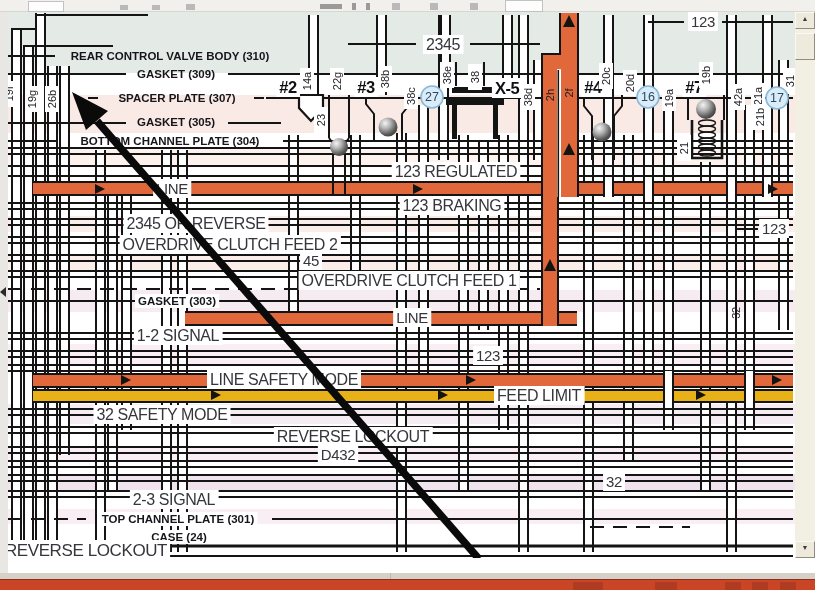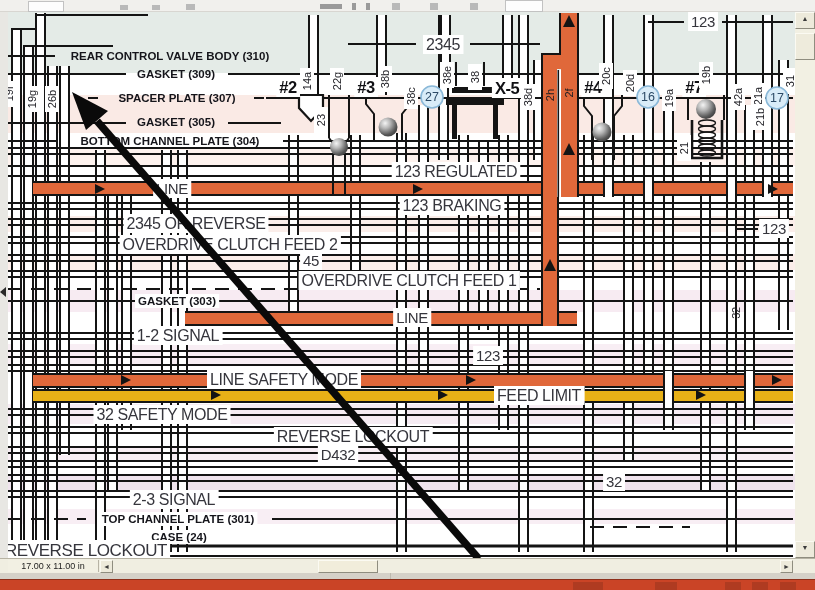--- a/index.html
+++ b/index.html
@@ -475,26 +475,20 @@
     </g>
   </svg>
   </div>
 
   <div id="vsb">
     <div class="sb-btn" style="left:0;top:0;width:20px;height:17px;box-sizing:border-box"><span>▲</span></div>
     <div id="vsb-thumb"></div>
     <div class="sb-btn" style="left:0;top:529px;width:20px;height:17px;box-sizing:border-box"><span>▼</span></div>
   </div>
 
-  <div id="hsb">
-    <div id="size-box">17.00 x 11.00 in</div>
-    <div class="sb-btn" style="left:100px;top:1px;width:13px;height:13px;box-sizing:border-box;line-height:11px"><span>◄</span></div>
-    <div id="hsb-thumb"></div>
-    <div class="sb-btn" style="left:780px;top:1px;width:13px;height:13px;box-sizing:border-box;line-height:11px"><span>►</span></div>
-  </div>
 
   <div id="grey-strip">
       <div class="gdiv"></div>
     </div>
 
   <div id="taskbar">
     <div class="tkm" style="left:573px;width:30px"></div>
     <div class="tkm" style="left:655px;width:22px"></div>
     <div class="tkm" style="left:725px;width:16px"></div>
     <div class="tkm" style="left:752px;width:16px"></div>

